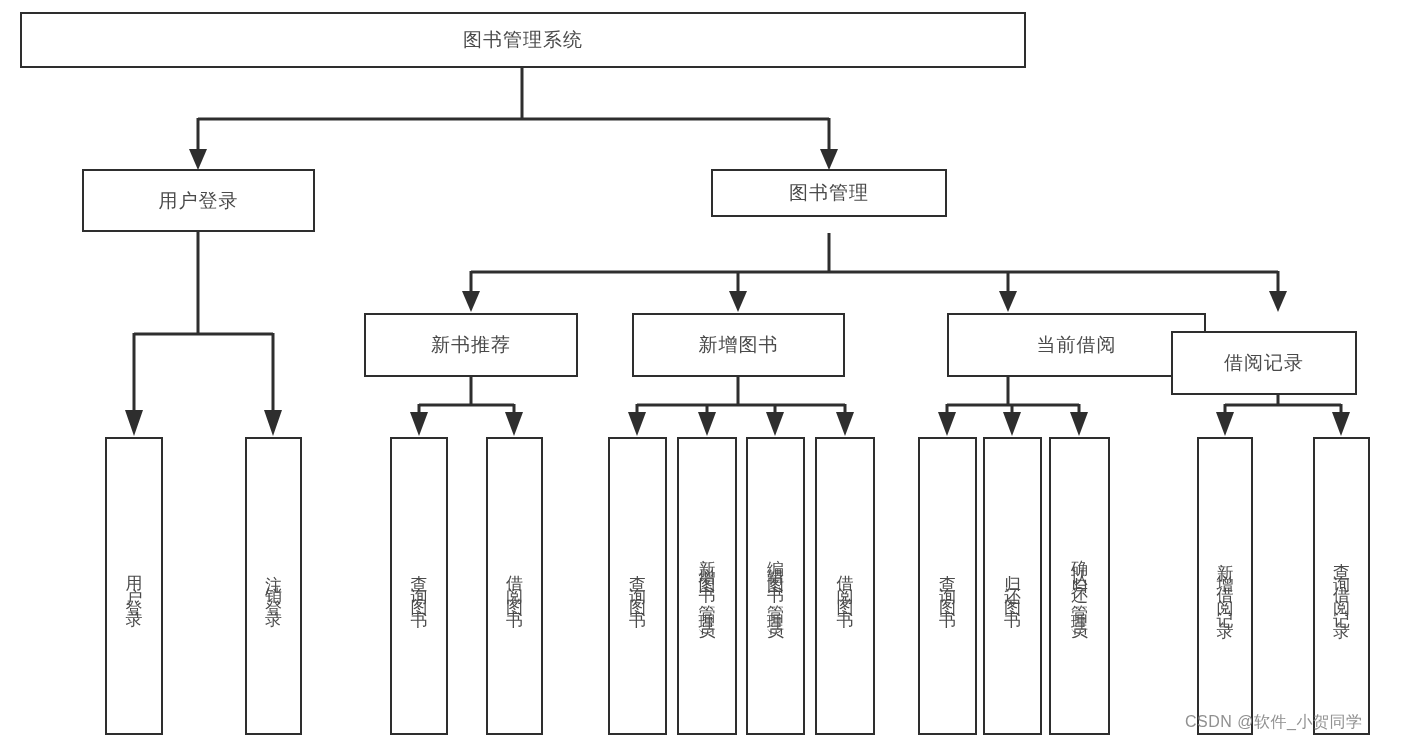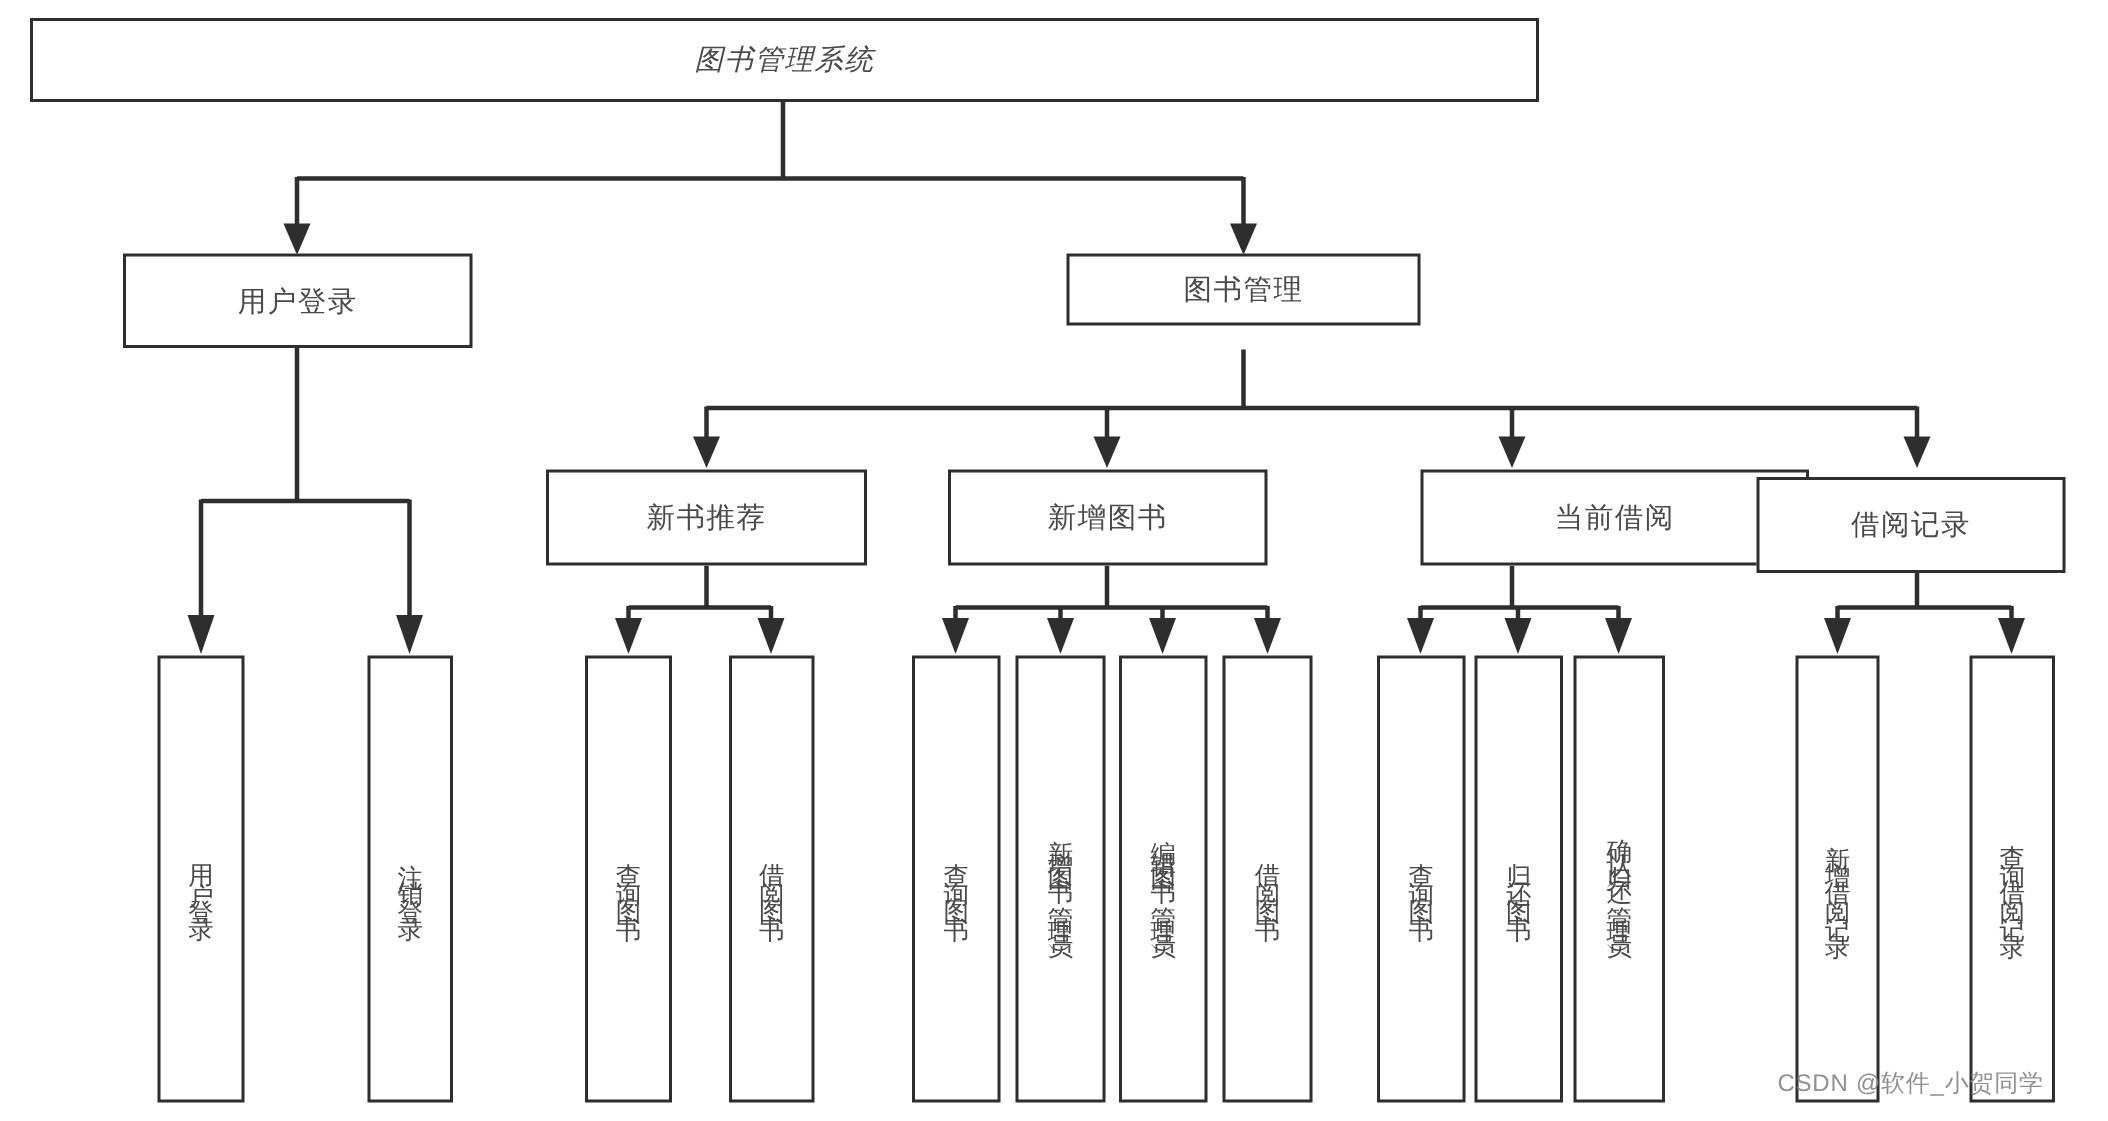--- a/index.html
+++ b/index.html
@@ -89,29 +89,29 @@
   <path d="M1008 377 V405 M947 405 H1079 M947 404 V414 M1012 404 V414 M1079 404 V414"></path>
   <polygon points="938,412 956,412 947,436"></polygon>
   <polygon points="1003,412 1021,412 1012,436"></polygon>
   <polygon points="1070,412 1088,412 1079,436"></polygon>
 
   <path d="M1278 377 V405 M1225 405 H1341 M1225 404 V414 M1341 404 V414"></path>
   <polygon points="1216,412 1234,412 1225,436"></polygon>
   <polygon points="1332,412 1350,412 1341,436"></polygon>
 </svg>
 
-<div class="node h-node" style="left:20px; top:12px; width:1006px; height:56px;font-style:italic;">图书管理系统</div>
+<div class="node h-node" style="left:20px; top:12px; width:1006px; height:56px;">图书管理系统</div>
 
 <div class="node h-node" style="left:82px; top:169px; width:233px; height:63px;">用户登录</div>
 <div class="node h-node" style="left:711px; top:169px; width:236px; height:48px;">图书管理</div>
 
 <div class="node h-node" style="left:364px; top:313px; width:214px; height:64px;">新书推荐</div>
 <div class="node h-node" style="left:632px; top:313px; width:213px; height:64px;">新增图书</div>
 <div class="node h-node" style="left:947px; top:313px; width:259px; height:64px;">当前借阅</div>
-<div class="node h-node" style="left:1171px; top:318px; width:206px; height:64px;">借阅记录</div>
+<div class="node h-node" style="left:1171px; top:331px; width:186px; height:64px;">借阅记录</div>
 
 <div class="node v-node" style="left:105px; top:437px; width:58px; height:298px;">用户登录</div>
 <div class="node v-node" style="left:245px; top:437px; width:57px; height:298px;">注销登录</div>
 
 <div class="node v-node" style="left:390px; top:437px; width:58px; height:298px;">查询图书</div>
 <div class="node v-node" style="left:486px; top:437px; width:57px; height:298px;">借阅图书</div>
 
 <div class="node v-node" style="left:608px; top:437px; width:59px; height:298px;">查询图书</div>
 <div class="node v-node tight" style="left:677px; top:437px; width:60px; height:298px;">新增图书（管理员）</div>
 <div class="node v-node tight" style="left:746px; top:437px; width:59px; height:298px;">编辑图书（管理员）</div>

